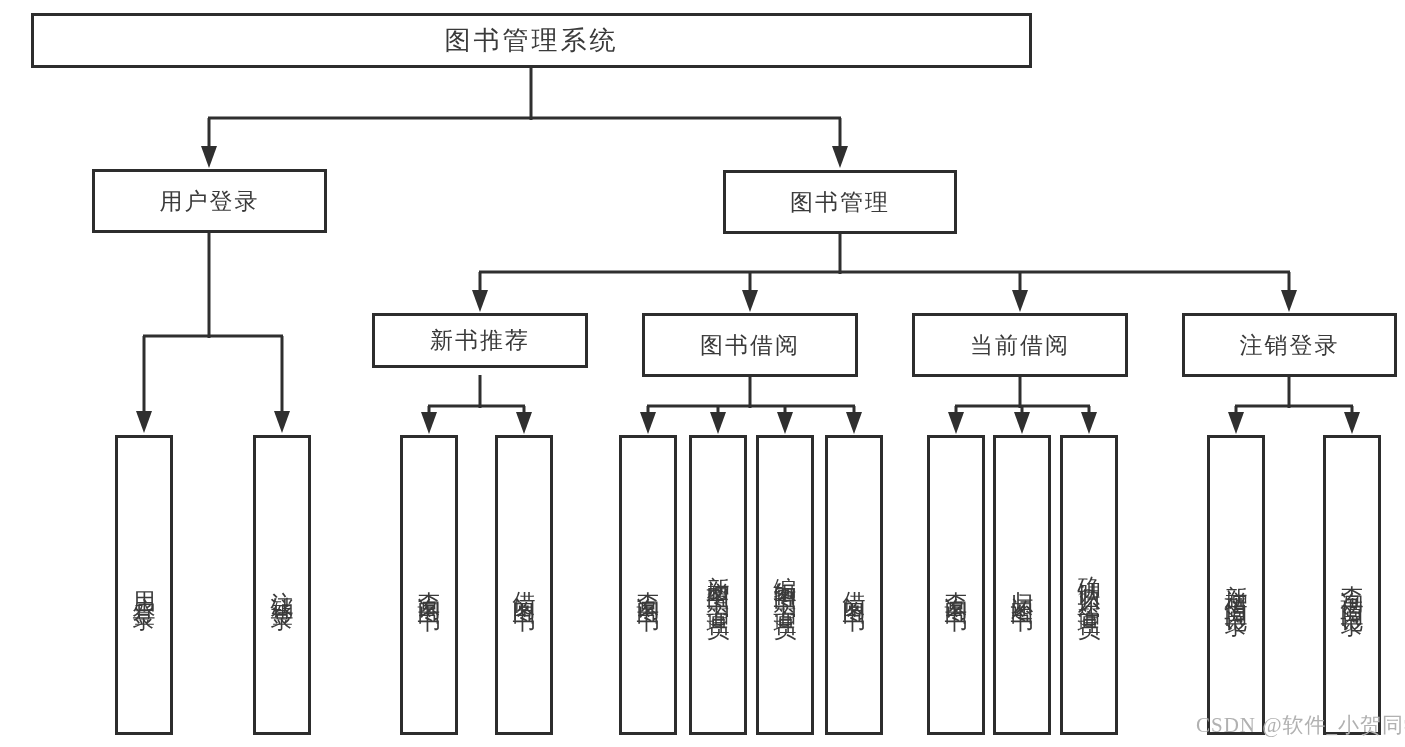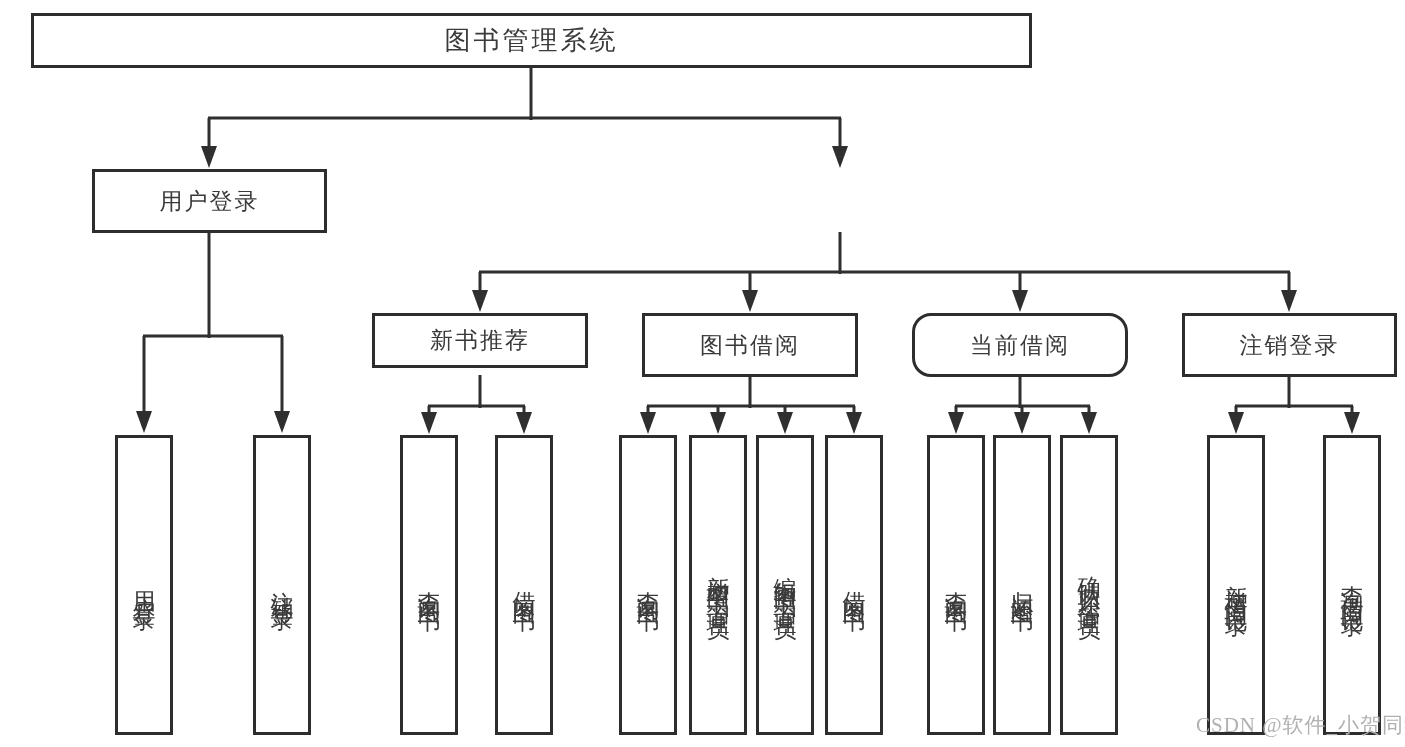--- a/index.html
+++ b/index.html
@@ -121,28 +121,31 @@
       <polygon points="1334,412 1350,412 1342,434" fill="#2f2f2f"></polygon>
     </svg>
 
   <div class="node root" style="left:21px; top:13px; width:1001px; height:55px;">
     <span>图书管理系统</span>
   </div>
 
   <div class="node h" style="left:82px; top:169px; width:235px; height:64px;">
     <span>用户登录</span>
   </div>
+  <div class="node h" style="left:713px; top:170px; width:234px; height:64px;">
+    <span>图书管理</span>
+  </div>
 
   <div class="node h" style="left:362px; top:313px; width:216px; height:55px;">
     <span>新书推荐</span>
   </div>
   <div class="node h" style="left:632px; top:313px; width:216px; height:64px;">
     <span>图书借阅</span>
   </div>
-  <div class="node h" style="left:902px; top:313px; width:216px; height:64px;border-radius:19px;">
+  <div class="node h" style="left:902px; top:313px; width:216px; height:64px;">
     <span>当前借阅</span>
   </div>
   <div class="node h" style="left:1172px; top:313px; width:215px; height:64px;">
     <span>注销登录</span>
   </div>
 
   <div class="node v" style="left:105px; top:435px; width:58px; height:300px;">
     <span>用户登录</span>
   </div>
   <div class="node v" style="left:243px; top:435px; width:58px; height:300px;">

